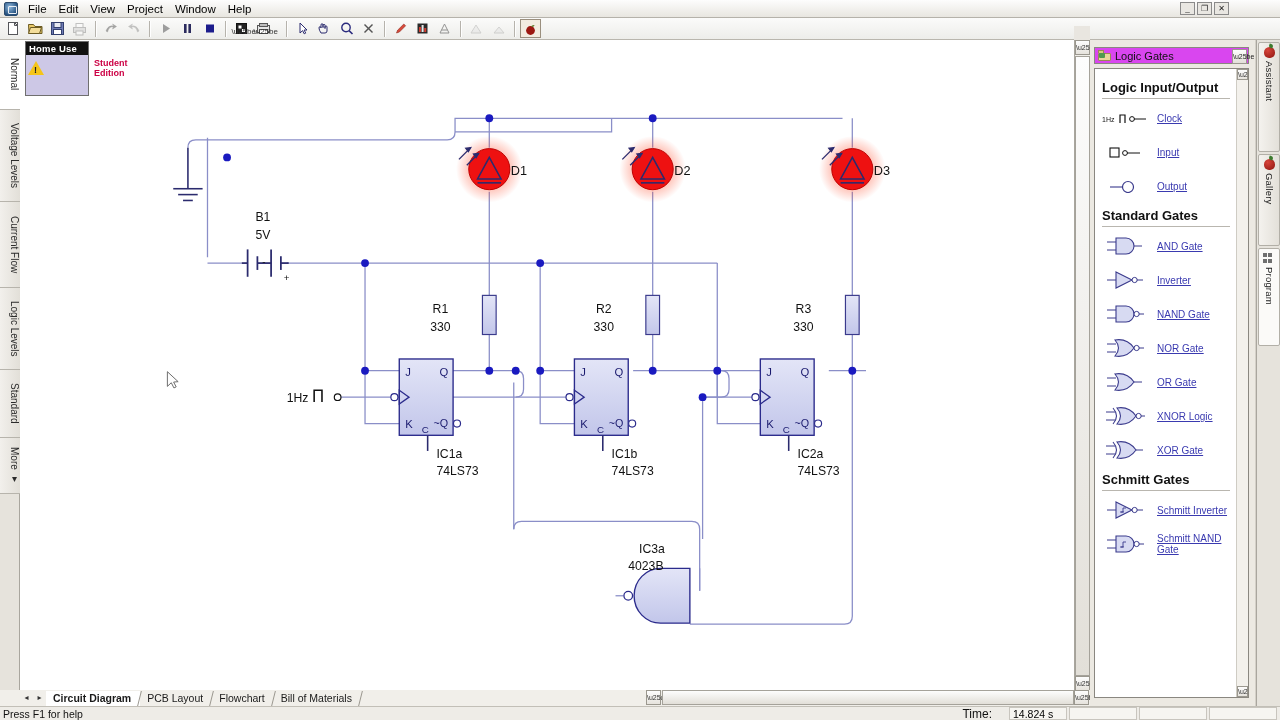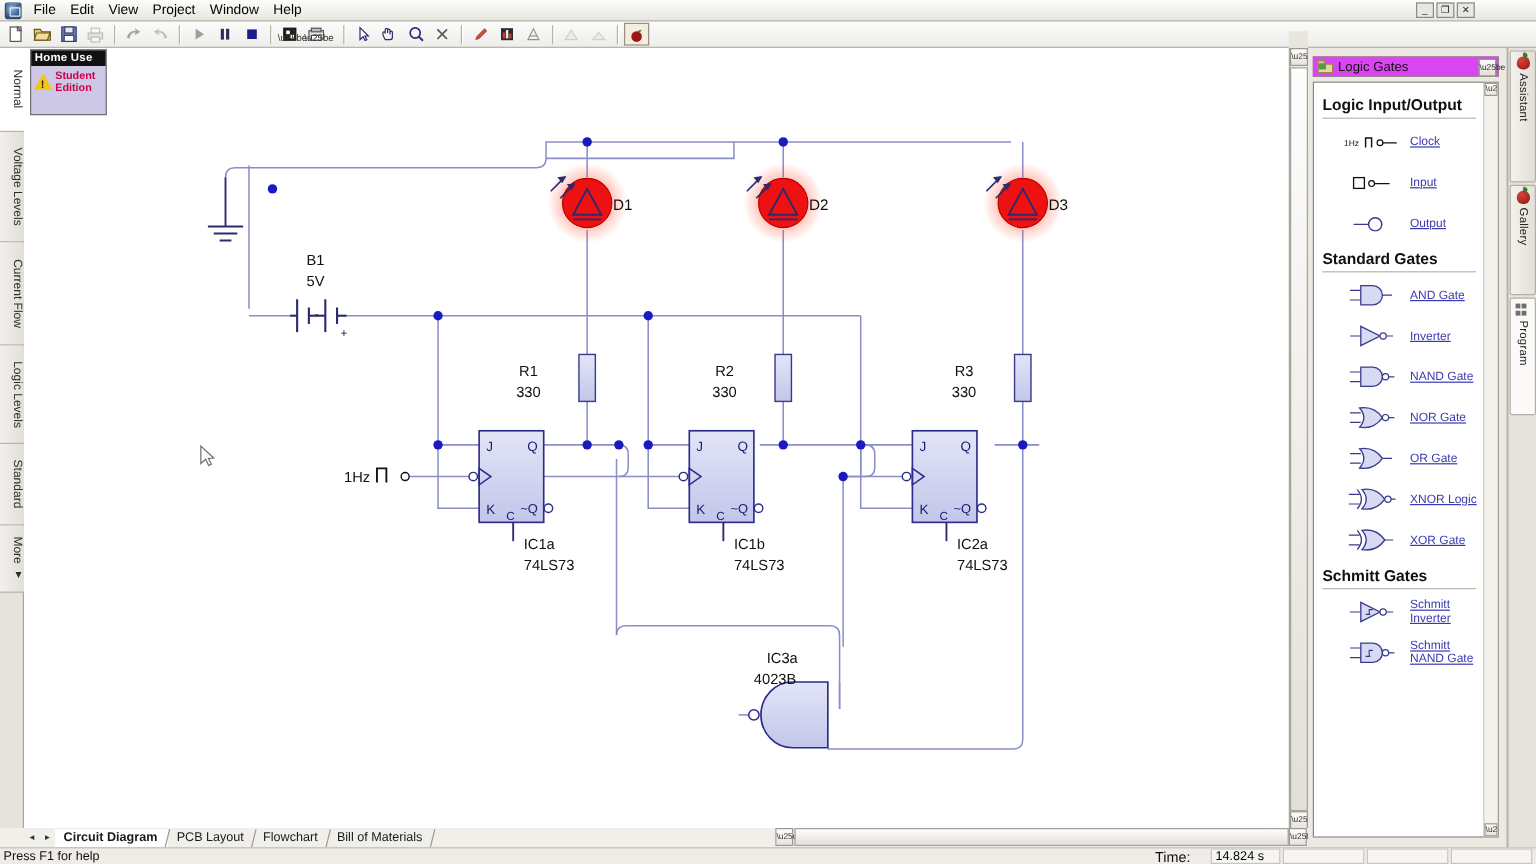--- a/index.html
+++ b/index.html
@@ -77,21 +77,21 @@
 
   
   #homeuse {
     position: absolute; left: 25px; top: 41px; width: 64px; height: 55px;
     border: 1px solid #6f6f6f; background: #cdc8e6;
   }
   #homeuse .hu-title {
     background: #111; color: #fff; font-size: 9.5px; font-weight: bold;
     padding: 1px 3px; letter-spacing: .2px;
   }
-  #homeuse .hu-body { display: flex; align-items: center; padding: 3px 2px 0 2px; }
+  #homeuse .hu-body { display: flex; align-items: center; padding: 3px 2px 0 2px; gap: 48px; }
   #homeuse .hu-text {
     color: #cc0044; font-weight: bold; font-size: 9px; line-height: 10px; margin-left: 2px;
   }
   .warntri { width: 0; height: 0; border-left: 8px solid transparent;
              border-right: 8px solid transparent; border-bottom: 14px solid #f5c518;
              position: relative; }
   .warntri::after { content:"!"; position:absolute; left:-2px; top:4px; font-size:9px;
                     font-weight:bold; color:#222; }
 
   
@@ -173,21 +173,21 @@
   #gallistinner { position: absolute; left: 0; top: 0; width: 142px; padding: 6px 0 0 0; }
   #galvscroll {
     position: absolute; right: 0; top: 0; width: 12px; height: 628px; background: #f3f1ec;
     border-left: 1px solid #cfccc4;
   }
   .gsec {
     font-size: 13px; font-weight: bold; color: #111;
     padding: 5px 0 2px 7px;
   }
   .gsec .rule { margin: 3px 7px 0 0; border-bottom: 1px solid #b9b6af; }
-  .gitem { display: flex; align-items: center; height: 34px; padding-left: 24px; }
+  .gitem { display: flex; align-items: center; height: 34px; padding-left: 6px; }
   .gicon { width: 48px; height: 30px; flex: none; display:flex; align-items:center;
            justify-content:center; }
   .glabel { font-size: 10px; color: #3a3ab0; text-decoration: underline; margin-left: 8px; }
 
   
   #righttabs {
     position: absolute; left: 1256px; top: 40px; width: 24px; height: 666px;
     background: #e6e3dc; border-left: 1px solid #a9a69e;
   }
   .rtab {

